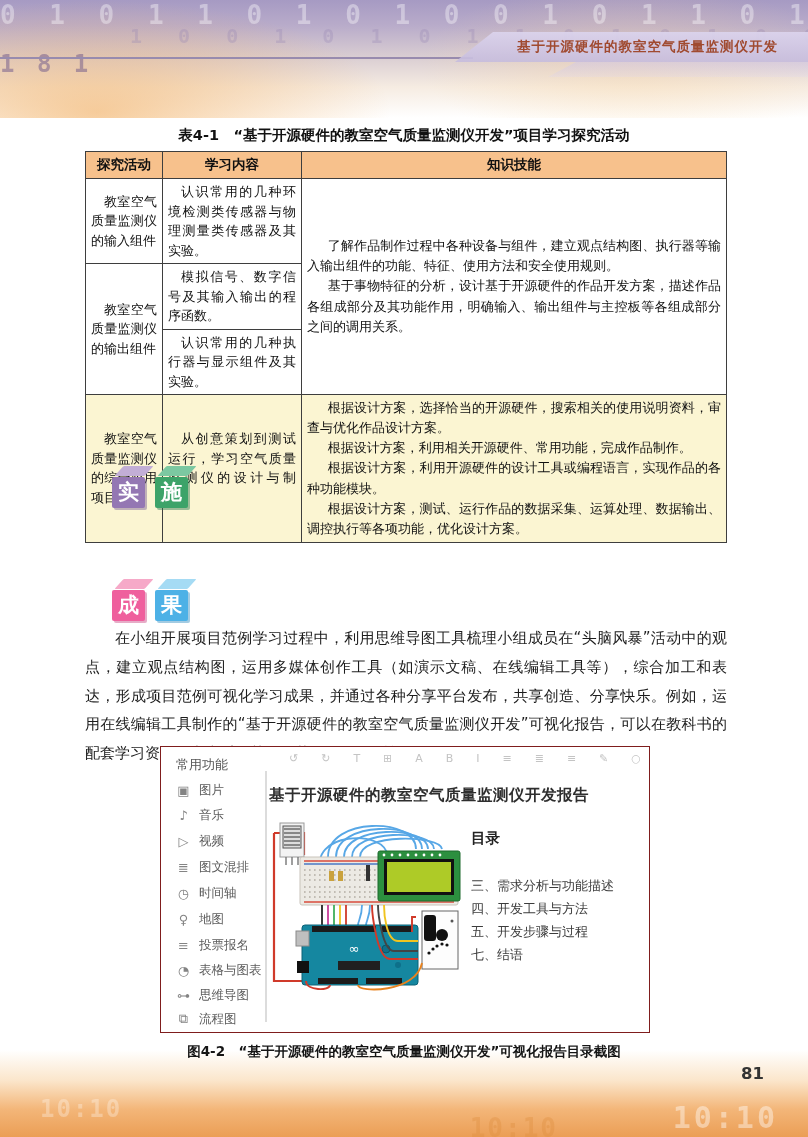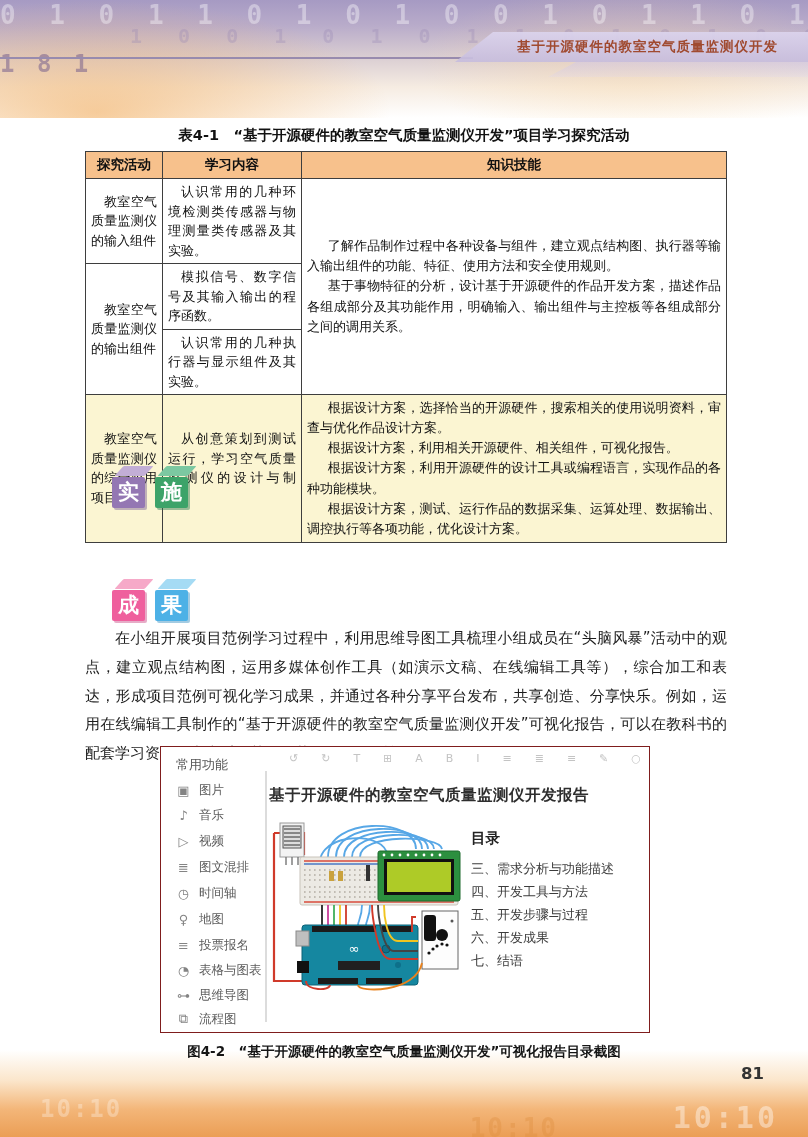--- a/index.html
+++ b/index.html
@@ -63,21 +63,21 @@
   .shot-item { position:absolute; left:15px; width:88px; height:20px; display:flex; align-items:center; gap:8px; cursor:default; }
   .shot-item .ic { width:15px; font-size:13px; color:#848484; text-align:center; flex:none; }
   .shot-item .lb { font-size:12.5px; color:#5b5b5b; white-space:nowrap; }
   .shot-divider { position:absolute; top:24px; bottom:10px; left:104px; width:2px; background:#dcdcdc; }
   .shot-toolbar { position:absolute; top:5px; left:128px; width:352px; display:flex; justify-content:space-between;
     color:#c4c4c4; font-size:11px; }
   .shot-title { position:absolute; top:38px; left:108px; width:374px; text-align:left;
     font-size:15.5px; font-weight:bold; color:#2e2e2e; letter-spacing:.5px; }
   .circuit { position:absolute; top:66px; left:105px; width:198px; height:186px; }
   .toc { position:absolute; top:82px; left:310px; width:172px; }
-  .toc-header { font-size:14.5px; font-weight:bold; color:#222; margin-bottom:9px; }
+  .toc-header { font-size:14.5px; font-weight:bold; color:#222; margin-bottom:26px; }
   .toc-item { font-size:13px; color:#3c3c3c; line-height:23px; white-space:nowrap; }
 
   .fig-caption { position:absolute; top:1043px; left:0; width:808px; text-align:center;
     font-size:13.5px; font-weight:bold; color:#151515; z-index:3; }
 
   
   .footer { position:absolute; left:0; top:1050px; width:808px; height:87px; z-index:1;
     background:linear-gradient(180deg, rgba(246,199,140,0) 0%, rgba(246,199,140,.45) 35%, #f3b679 68%, #eb9e55 100%); overflow:hidden; }
   .clock { position:absolute; font-family:"DejaVu Sans Mono","Liberation Mono",monospace; font-weight:bold; }
   .clock.c1 { right:30px; bottom:2px; font-size:30px; letter-spacing:3px; color:rgba(255,255,255,.42); }
@@ -130,21 +130,21 @@
         <td class="c-cont">模拟信号、数字信号及其输入输出的程序函数。</td>
       </tr>
       <tr class="h-r3">
         <td class="c-cont">认识常用的几种执行器与显示组件及其实验。</td>
       </tr>
       <tr class="yellow h-r4">
         <td class="c-act">教室空气质量监测仪的综合应用项目开发</td>
         <td class="c-cont">从创意策划到测试运行，学习空气质量监测仪的设计与制作。</td>
         <td class="c-skill">
           <p>根据设计方案，选择恰当的开源硬件，搜索相关的使用说明资料，审查与优化作品设计方案。</p>
-          <p>根据设计方案，利用相关开源硬件、相关组件，可视化报告。</p>
+          <p>根据设计方案，利用相关开源硬件、常用功能，完成作品制作。</p>
           <p>根据设计方案，利用开源硬件的设计工具或编程语言，实现作品的各种功能模块。</p>
           <p>根据设计方案，测试、运行作品的数据采集、运算处理、数据输出、调控执行等各项功能，优化设计方案。</p>
         </td>
       </tr>
     </tbody>
   </table>
 
   <div class="badge" style="top:466px; left:112px;">
     <span class="cube purple">
       <span class="cube-top"></span>
@@ -331,21 +331,20 @@
         <path d="M64,172 C64,178 40,178 40,168" stroke="#d03a2a"></path>
         <path d="M146,119 L146,104 L150,104" stroke="#d03a2a"></path>
       </g>
     </svg>
 
     <div class="toc">
       <div class="toc-header">目录</div>
       <div class="toc-item">三、需求分析与功能描述</div>
       <div class="toc-item">四、开发工具与方法</div>
       <div class="toc-item">五、开发步骤与过程</div>
-      <div class="toc-item">六、开发成果</div>
       <div class="toc-item">七、结语</div>
     </div>
   </div>
 
   <div class="fig-caption">图4-2　“基于开源硬件的教室空气质量监测仪开发”可视化报告目录截图</div>
 
   <div class="footer">
     <span class="clock c1">10:10</span>
     <span class="clock c2">10:10</span>
     <span class="clock c3">10:10</span>

